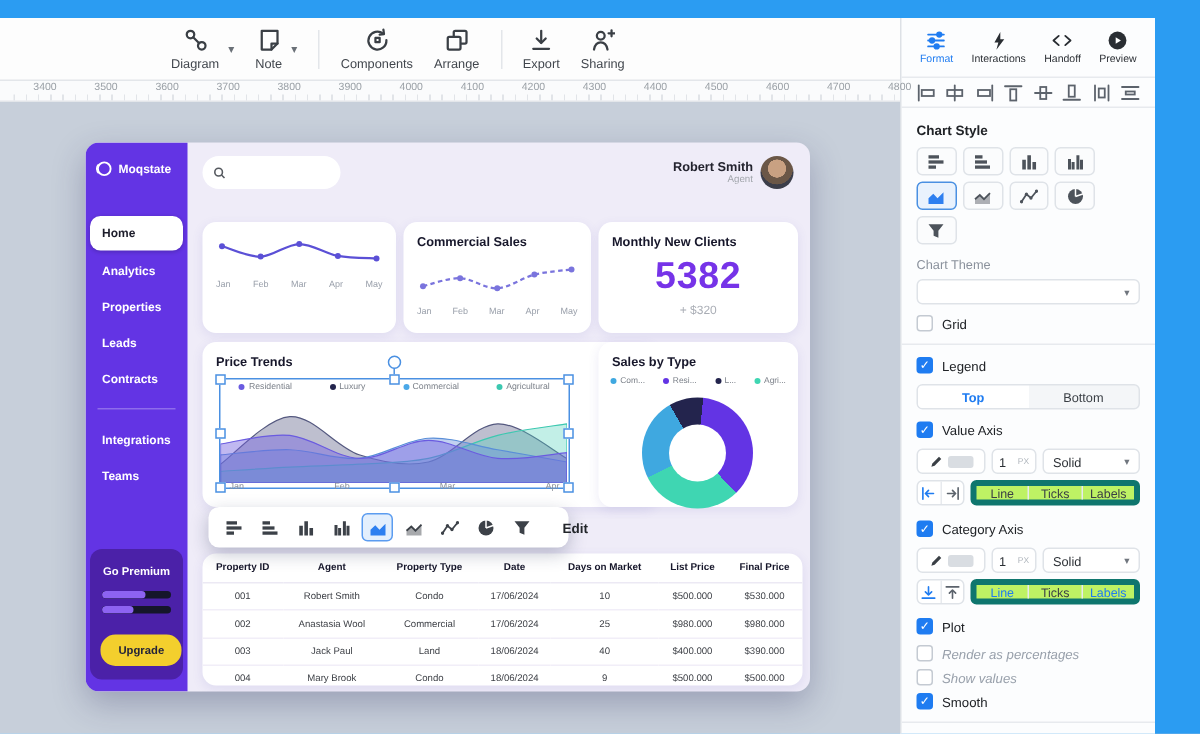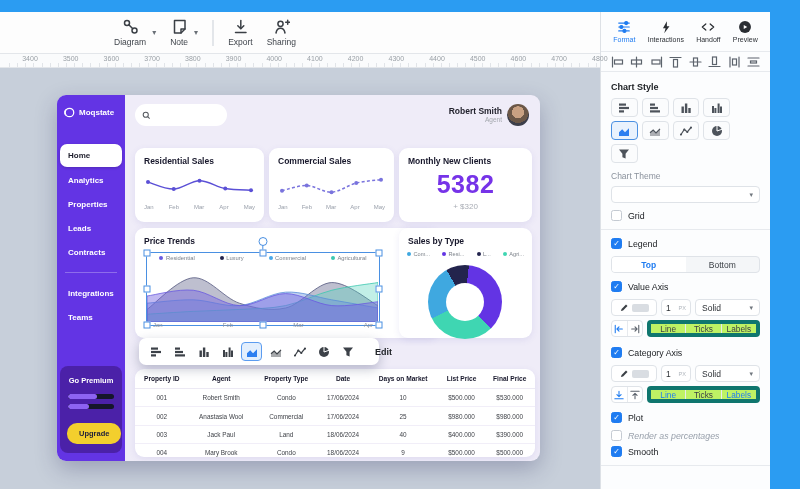--- a/index.html
+++ b/index.html
@@ -146,20 +146,41 @@
               <svg viewBox="0 0 17 17">
                 <path d="M3.5 2.5h10.5v8.5l-4 4H3.5z"></path>
                 <path d="M14 11h-4v4"></path>
               </svg>
               <div class="lbl">Note</div>
             </div>
             <span class="tb-caret">▾</span>
           </div>
         </div>
         <div class="vdiv"></div>
+        <div class="tb-group">
+          <div class="tb-wrap">
+            <div class="tb-item">
+              <svg viewBox="0 0 17 17">
+                <path d="M14.6 8.8a6 6 0 1 1-2.2-4.4"></path>
+                <path d="M12.6 1.8l.4 2.9-2.9.4"></path>
+                <rect x="7.3" y="7.3" width="2.8" height="2.8"></rect>
+              </svg>
+              <div class="lbl">Components</div>
+            </div>
+          </div>
+          <div class="tb-wrap">
+            <div class="tb-item">
+              <svg viewBox="0 0 17 17">
+                <rect x="6.5" y="2.5" width="8.5" height="8.5" rx="1"></rect>
+                <rect x="2.5" y="6.5" width="8.5" height="8.5" rx="1" fill="#fdfdfd"></rect>
+              </svg>
+              <div class="lbl">Arrange</div>
+            </div>
+          </div>
+        </div>
         <div class="vdiv"></div>
         <div class="tb-group">
           <div class="tb-wrap">
             <div class="tb-item">
               <svg viewBox="0 0 17 17">
                 <path d="M8.8 2.5v8"></path>
                 <path d="M5.8 7.7l3 3 3-3"></path>
                 <path d="M3.5 14.5h10.5"></path>
               </svg>
               <div class="lbl">Export</div>
@@ -239,21 +260,20 @@
               </svg>
             <input placeholder="" style="">
           </div>
           <div class="userblock">
             <div class="name">Robert Smith</div>
             <div class="role">Agent</div>
           </div>
           <div class="avatar"></div>
 
           <div class="card" style="left:10px;top:53px;width:129px;height:74px;">
-            <div class="ctitle">Residential Sales</div>
             <svg id="mini1" width="113" height="32" style="margin:2px 8px 0;">
                 <path d="M5,14.120000000000001C9.291666666666668,15.280000000000001,22.166666666666664,21.32,30.75,21.08C39.333333333333336,20.839999999999996,47.916666666666664,12.76,56.5,12.68C65.08333333333333,12.6,73.66666666666667,19,82.25,20.6C90.83333333333333,22.200000000000003,103.70833333333333,22,108,22.28" fill="none" stroke="#5b50d6" stroke-width="1.5"></path>
                 <circle cx="5" cy="14.120000000000001" r="2" fill="#5b50d6"></circle>
                 <circle cx="30.75" cy="21.08" r="2" fill="#5b50d6"></circle>
                 <circle cx="56.5" cy="12.68" r="2" fill="#5b50d6"></circle>
                 <circle cx="82.25" cy="20.6" r="2" fill="#5b50d6"></circle>
                 <circle cx="108" cy="22.28" r="2" fill="#5b50d6"></circle>
               </svg>
             <div class="months" id="months1">
                 <span>Jan</span>
@@ -731,20 +751,24 @@
       </div>
       <div class="chk-row" id="chk-plot" style="margin-top:9px;">
           <span class="chk on">✓</span>
           <span class="chk-lbl">Plot</span>
         </div>
       <div id="plot-options" style="margin-left:0;">
           <div class="chk-row" id="plot-opt-0" style="margin: 5px 0px;">
             <span class="chk"></span>
             <span class="chk-lbl dim">Render as percentages</span>
           </div>
+          <div class="chk-row" id="plot-opt-1" style="margin: 5px 0px;">
+            <span class="chk"></span>
+            <span class="chk-lbl dim">Show values</span>
+          </div>
           <div class="chk-row" id="plot-opt-2" style="margin: 5px 0px;">
             <span class="chk on">✓</span>
             <span class="chk-lbl">Smooth</span>
           </div>
         </div>
       <div class="divider"></div>
 
     </div>
   </div>
 </div>

